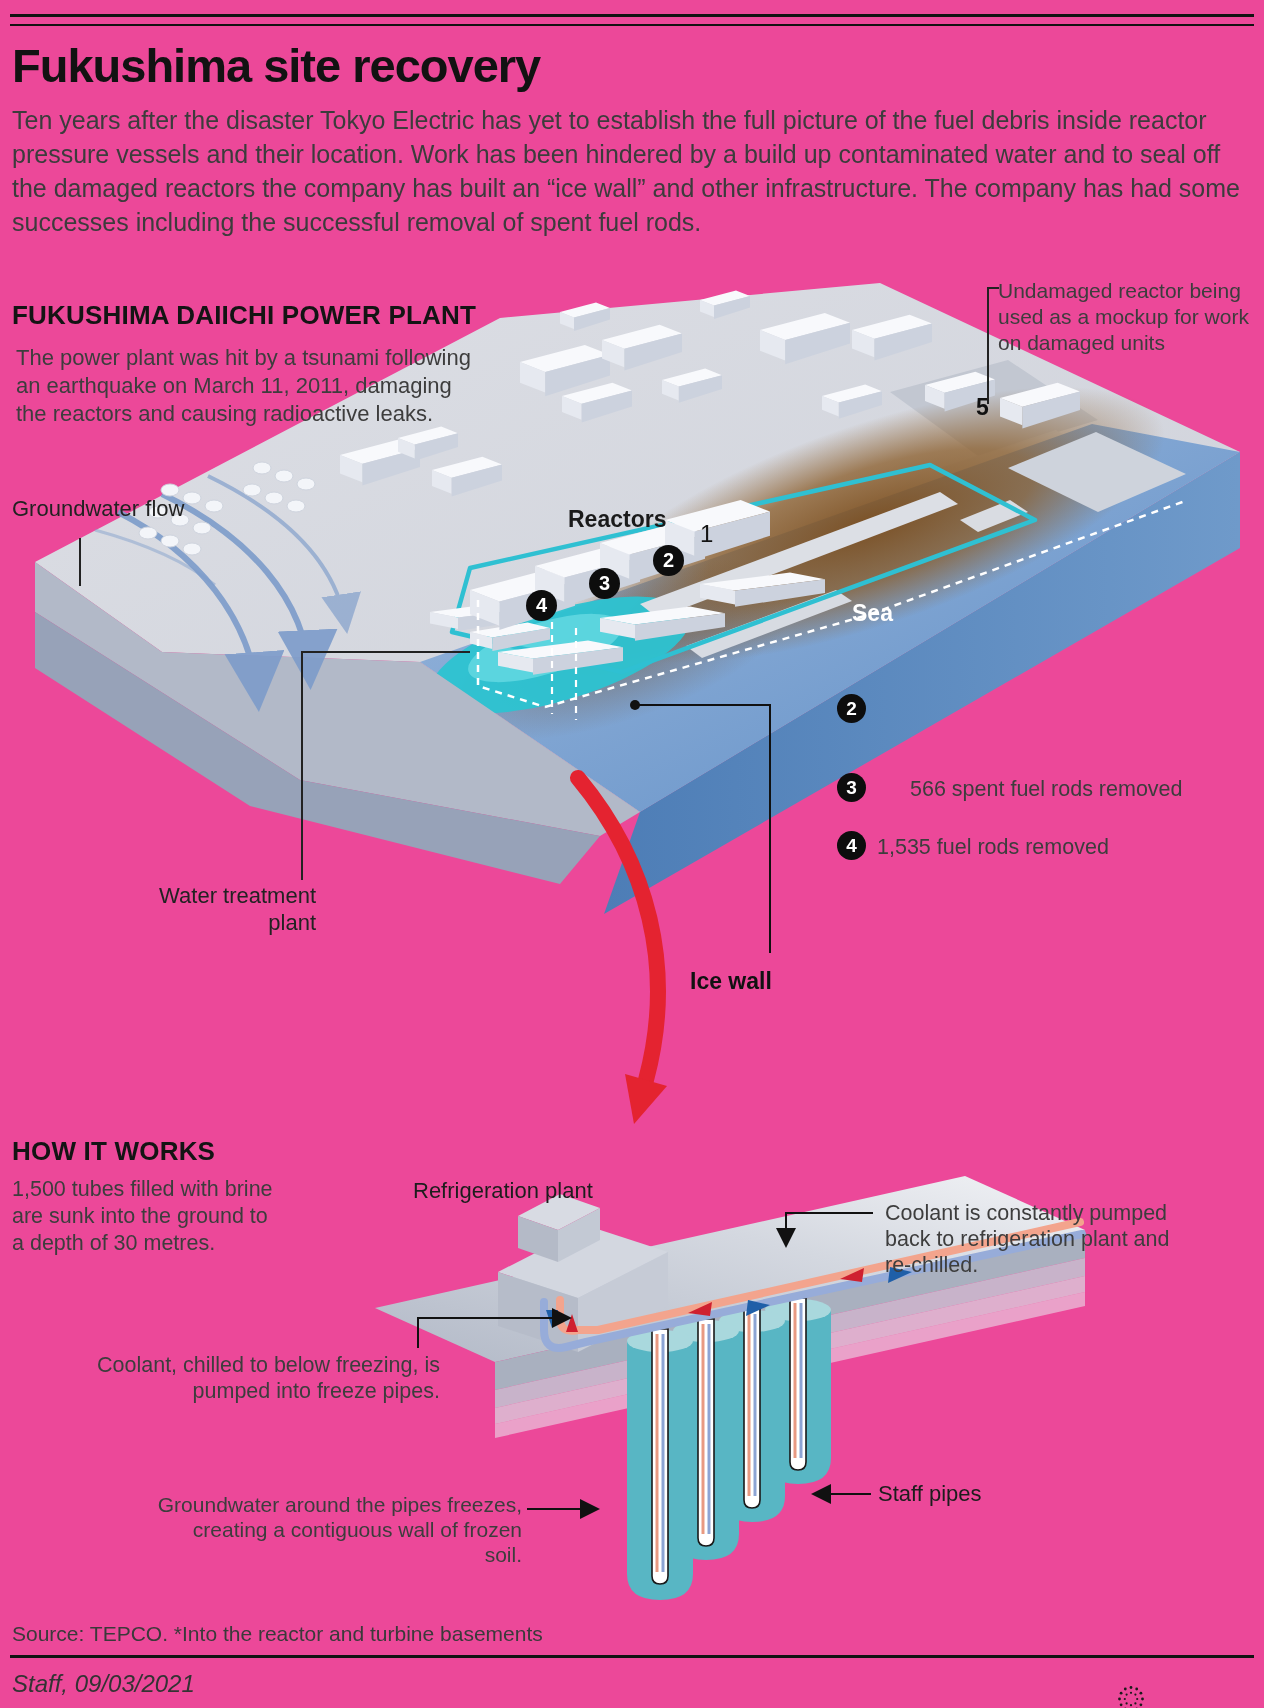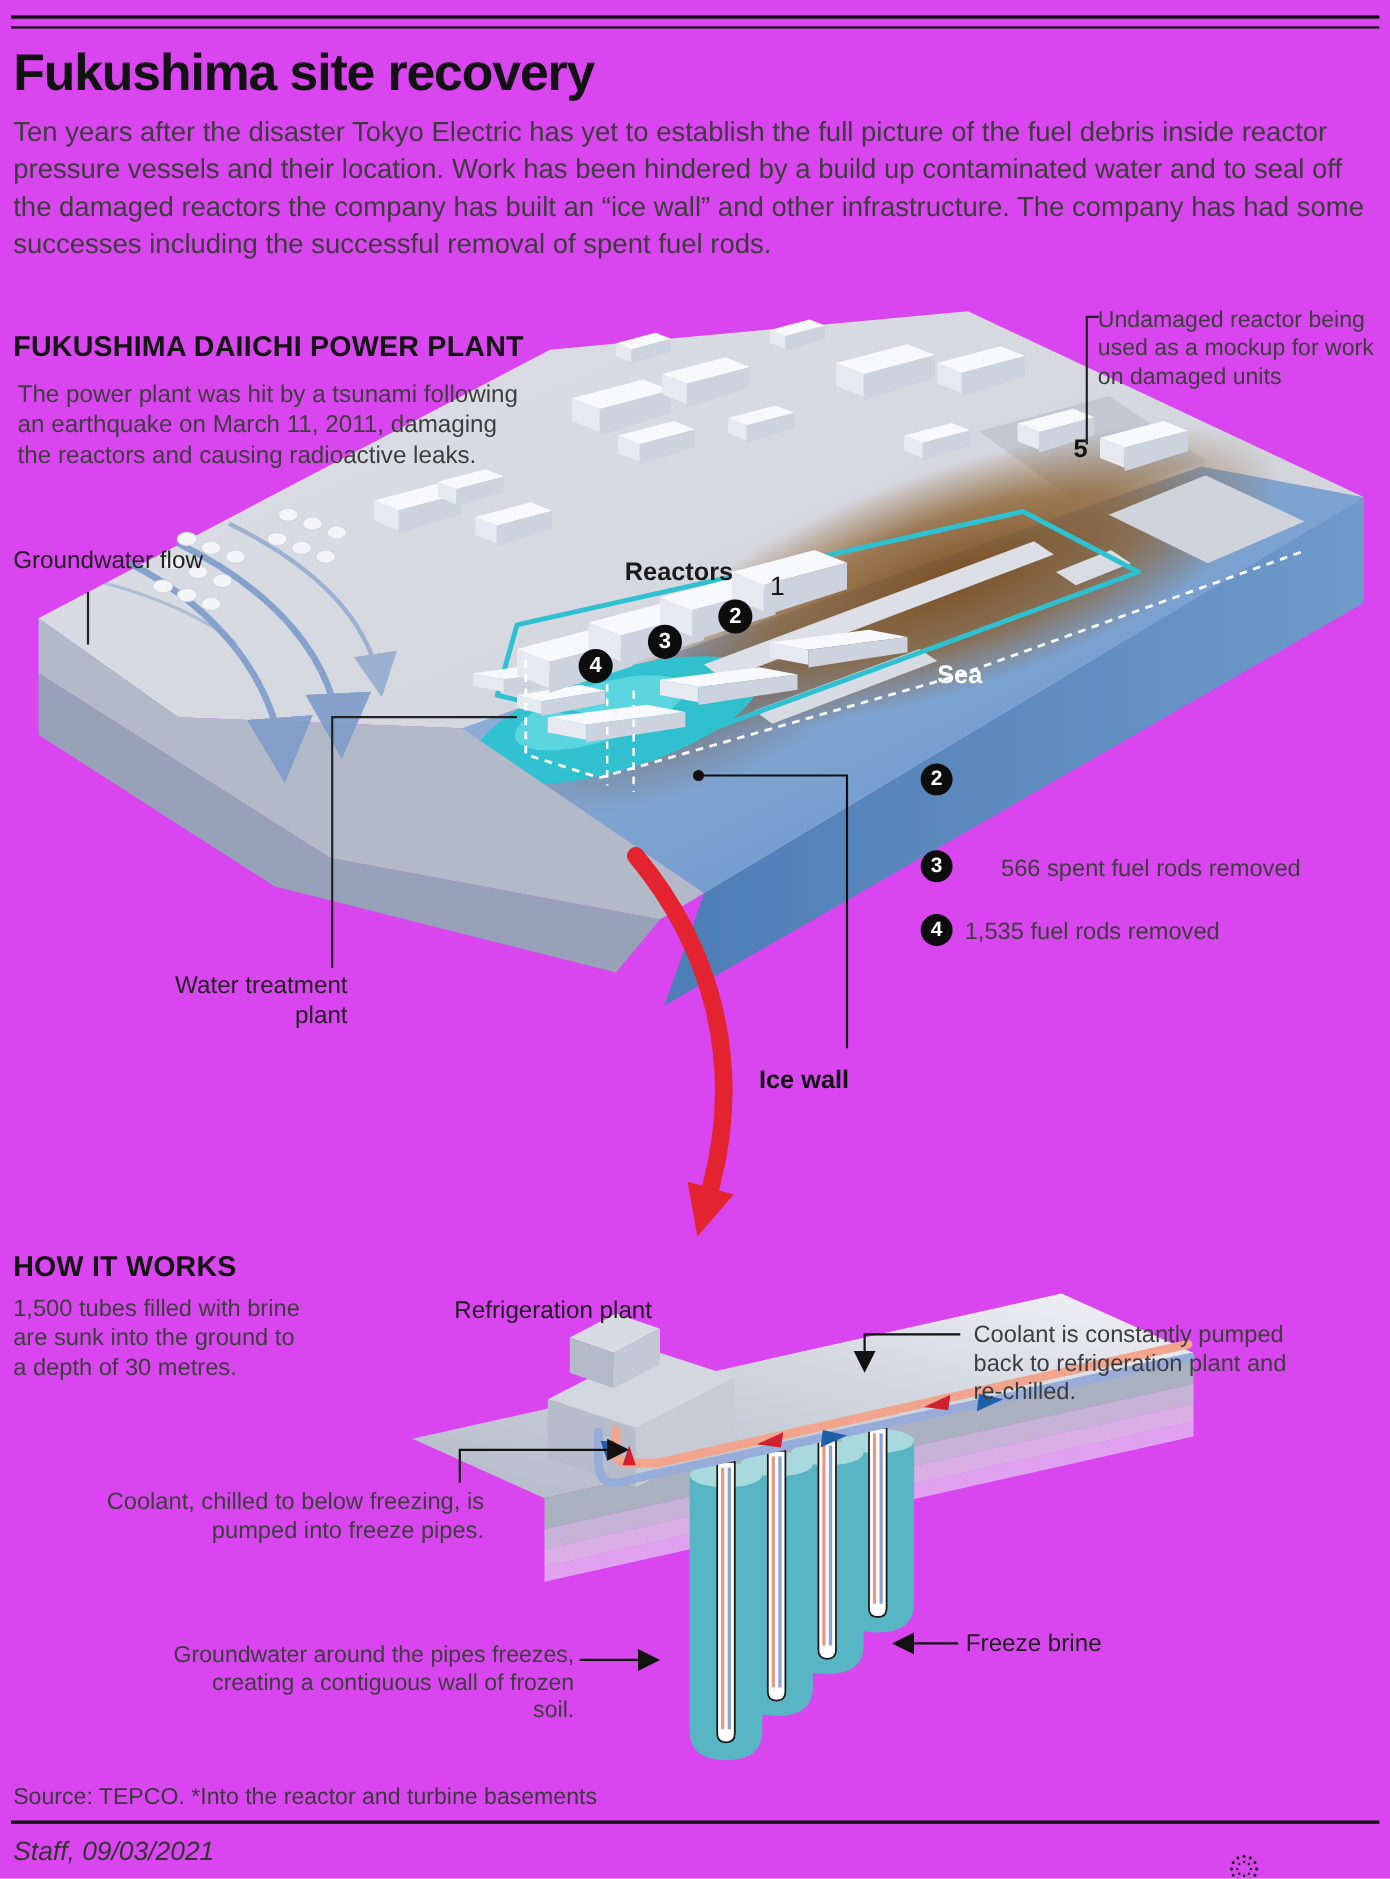--- a/index.html
+++ b/index.html
@@ -1,16 +1,16 @@
 <!DOCTYPE html>
 <html><head>
 <meta charset="utf-8">
 <style>
   html,body{margin:0;padding:0;background:#fff;}
-  #page{position:relative;width:1264px;height:1708px;background:#d946ef;overflow:hidden;
+  #page{position:relative;width:1264px;height:1708px;background:#ec4899;overflow:hidden;
         font-family:"Liberation Sans","DejaVu Sans",sans-serif;color:#1a1a1a;}
   #art{position:absolute;left:0;top:0;}
   .abs{position:absolute;}
   .rule-top{left:10px;top:14px;width:1244px;height:7px;border-top:3px solid #121212;border-bottom:2px solid #121212;}
   .title{left:12px;top:38px;font-size:47px;font-weight:bold;letter-spacing:-1px;color:#121212;}
   .intro{left:12px;top:103px;width:1240px;font-size:25px;line-height:34px;color:#3c3c3c;}
   .sec-head{font-size:26px;font-weight:bold;color:#141414;letter-spacing:.2px;}
   .plant-head{left:12px;top:300px;}
   .plant-desc{left:16px;top:344px;width:470px;font-size:22px;line-height:28px;color:#3d3d3d;}
   .note{font-size:21px;line-height:26px;color:#3d3d3d;}
@@ -294,21 +294,21 @@
   <div class="abs legend-text" style="top:834px;">1,535 fuel rods removed</div>
 
   <div class="abs icewall-head">Ice wall</div>
 
   <div class="abs sec-head how-head">HOW IT WORKS</div>
   <div class="abs how-desc">1,500 tubes filled with brine are sunk into the ground to a depth of 30 metres.</div>
   <div class="abs refrig-label">Refrigeration plant</div>
   <div class="abs cool-return">Coolant is constantly pumped back to refrigeration plant and re-chilled.</div>
   <div class="abs cool-supply">Coolant, chilled to below freezing, is pumped into freeze pipes.</div>
   <div class="abs gw-freeze">Groundwater around the pipes freezes, creating a contiguous wall of frozen soil.</div>
-  <div class="abs fp-label">Freeze brine</div>
+  <div class="abs fp-label">Staff pipes</div>
 
   <div class="abs source-line">
     <span class="src">Source: TEPCO.</span>
     <span>*Into the reactor and turbine basements</span>
   </div>
   <div class="abs rule-bottom"></div>
   <div class="abs byline">Staff, 09/03/2021</div>
   <div class="abs reuters">
     <svg width="30" height="30" viewBox="0 0 30 30">
       <g fill="#1b1b1b">

